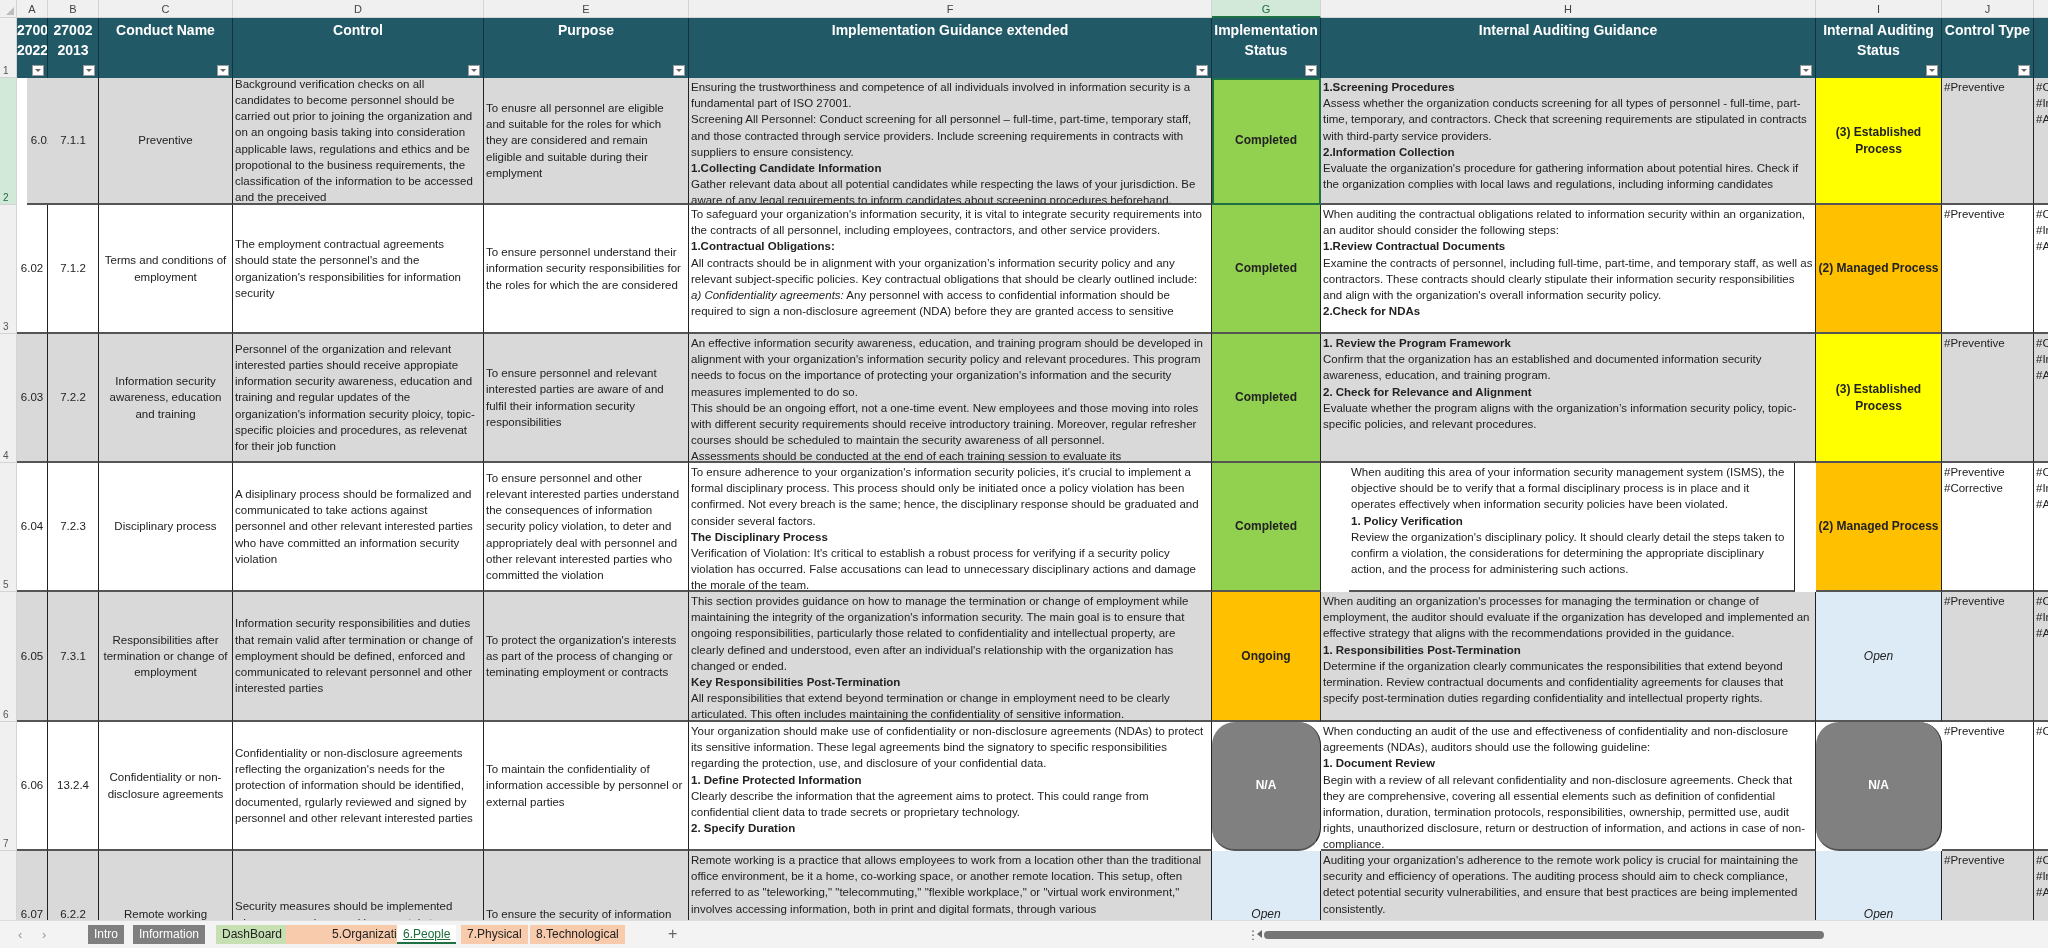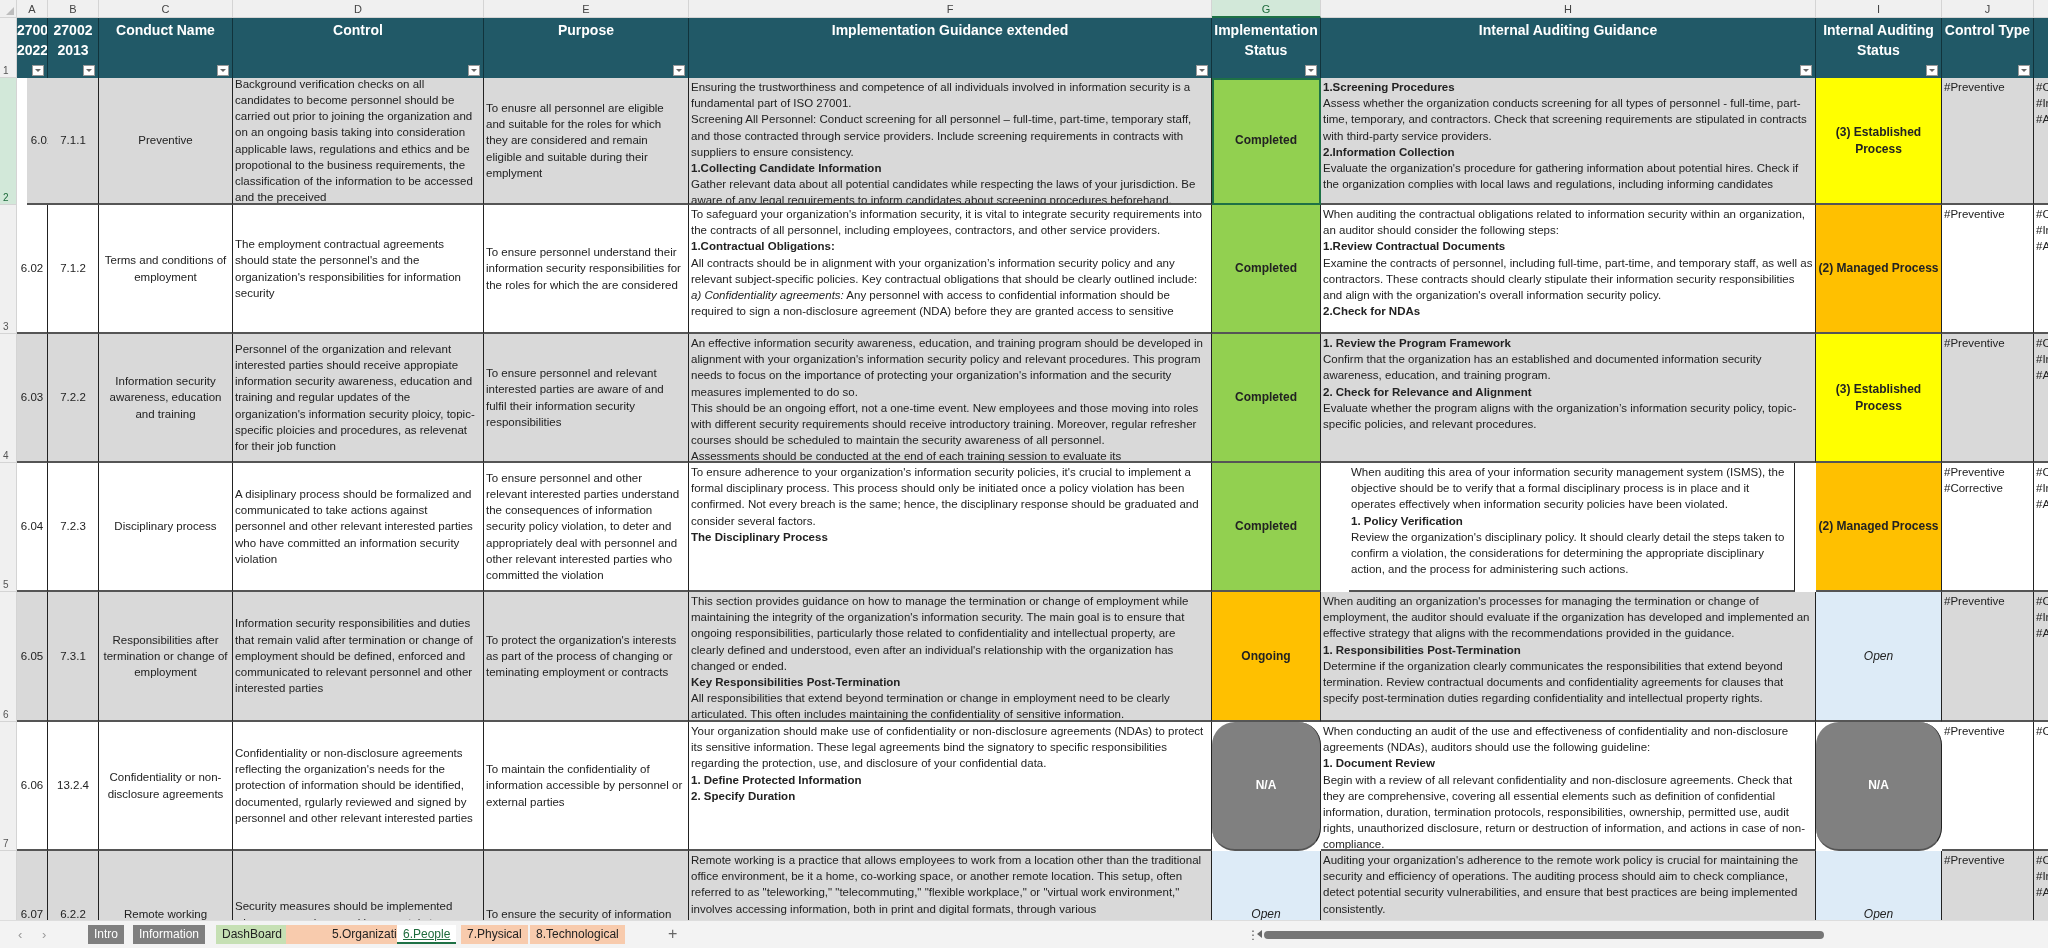--- a/index.html
+++ b/index.html
@@ -264,20 +264,21 @@
     </div>
     <div class="cell vcenter white" style="left: 233px; top: 463px; width: 251px; height: 129px;">
       <div class="inner">A disiplinary process should be formalized and communicated to take actions against personnel and other relevant interested parties who have committed an information security violation</div>
     </div>
     <div class="cell vcenter white" style="left: 484px; top: 463px; width: 205px; height: 129px;">
       <div class="inner">To ensure personnel and other relevant interested parties understand the consequences of information security policy violation, to deter and appropriately deal with personnel and other relevant interested parties who committed the violation</div>
     </div>
     <div class="cell white" style="left: 689px; top: 463px; width: 523px; height: 129px;">
       <div>To ensure adherence to your organization's information security policies, it's crucial to implement a formal disciplinary process. This process should only be initiated once a policy violation has been confirmed. Not every breach is the same; hence, the disciplinary response should be graduated and consider several factors.</div>
       <div class="bold">The Disciplinary Process</div>
+      <div>Verification of Violation: It's critical to establish a robust process for verifying if a security policy violation has occurred. False accusations can lead to unnecessary disciplinary actions and damage the morale of the team.</div>
     </div>
     <div class="cell center status white st-completed" style="left: 1212px; top: 463px; width: 109px; height: 129px;">
       <div>Completed</div>
     </div>
     <div class="cell white" style="left: 1321px; top: 463px; width: 446px; height: 129px; margin-left: 28px;">
       <div>When auditing this area of your information security management system (ISMS), the objective should be to verify that a formal disciplinary process is in place and it operates effectively when information security policies have been violated.</div>
       <div class="bold">1. Policy Verification</div>
       <div>Review the organization's disciplinary policy. It should clearly detail the steps taken to confirm a violation, the considerations for determining the appropriate disciplinary action, and the process for administering such actions.</div>
     </div>
     <div class="cell center status white st-managed" style="left: 1816px; top: 463px; width: 126px; height: 129px;">
@@ -334,20 +335,21 @@
     </div>
     <div class="cell vcenter white" style="left: 233px; top: 722px; width: 251px; height: 129px;">
       <div class="inner">Confidentiality or non-disclosure agreements reflecting the organization's needs for the protection of information should be identified, documented, rgularly reviewed and signed by personnel and other relevant interested parties</div>
     </div>
     <div class="cell vcenter white" style="left: 484px; top: 722px; width: 205px; height: 129px;">
       <div class="inner">To maintain the confidentiality of information accessible by personnel or external parties</div>
     </div>
     <div class="cell white" style="left: 689px; top: 722px; width: 523px; height: 129px;">
       <div>Your organization should make use of confidentiality or non-disclosure agreements (NDAs) to protect its sensitive information. These legal agreements bind the signatory to specific responsibilities regarding the protection, use, and disclosure of your confidential data.</div>
       <div class="bold">1. Define Protected Information</div>
+      <div>Clearly describe the information that the agreement aims to protect. This could range from confidential client data to trade secrets or proprietary technology.</div>
       <div> </div>
       <div class="bold">2. Specify Duration</div>
     </div>
     <div class="cell center status white st-na" style="left: 1212px; top: 722px; width: 109px; height: 129px;">
       <div>N/A</div>
     </div>
     <div class="cell white" style="left: 1321px; top: 722px; width: 495px; height: 129px;">
       <div>When conducting an audit of the use and effectiveness of confidentiality and non-disclosure agreements (NDAs), auditors should use the following guideline:</div>
       <div class="bold">1. Document Review</div>
       <div>Begin with a review of all relevant confidentiality and non-disclosure agreements. Check that they are comprehensive, covering all essential elements such as definition of confidential information, duration, termination protocols, responsibilities, ownership, permitted use, audit rights, unauthorized disclosure, return or destruction of information, and actions in case of non-compliance.</div>

